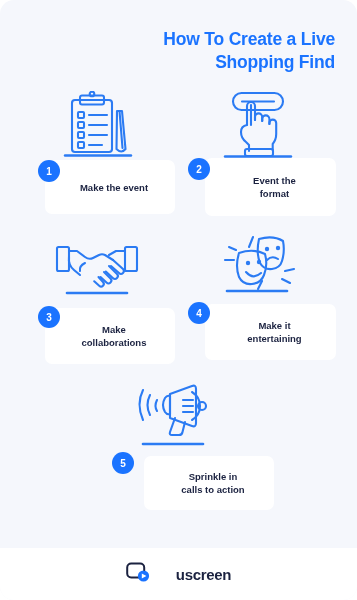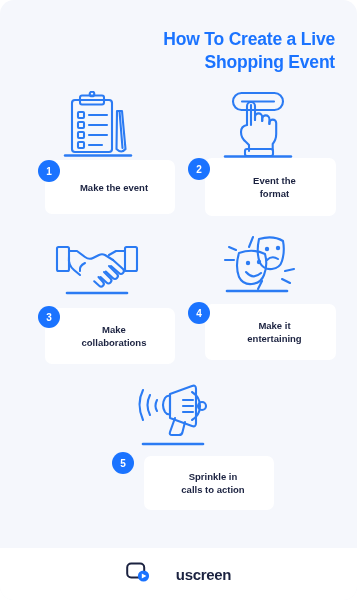--- a/index.html
+++ b/index.html
@@ -139,21 +139,21 @@
 </style>
 </head>
 <body>
 
 <div class="canvas">
 
   <div class="corner-dot"></div>
 
   <div class="title">
     <span class="line">How To Create a Live</span>
-    <span class="line">Shopping Event</span>
+    <span class="line">Shopping Find</span>
   </div>
 
   <div class="step step1">
     <div class="icon-wrap">
       <svg width="92" height="72" viewBox="0 0 92 72" fill="none" stroke="#2b7bf3" stroke-width="2.1" stroke-linecap="round" stroke-linejoin="round">
         <rect x="21" y="9" width="40" height="52" rx="3"></rect>
         <rect x="29" y="4.5" width="24" height="9" rx="2"></rect>
         <circle cx="41" cy="3" r="2.3"></circle>
         <rect x="27" y="21" width="6" height="6" rx="1"></rect>
         <rect x="27" y="31" width="6" height="6" rx="1"></rect>

